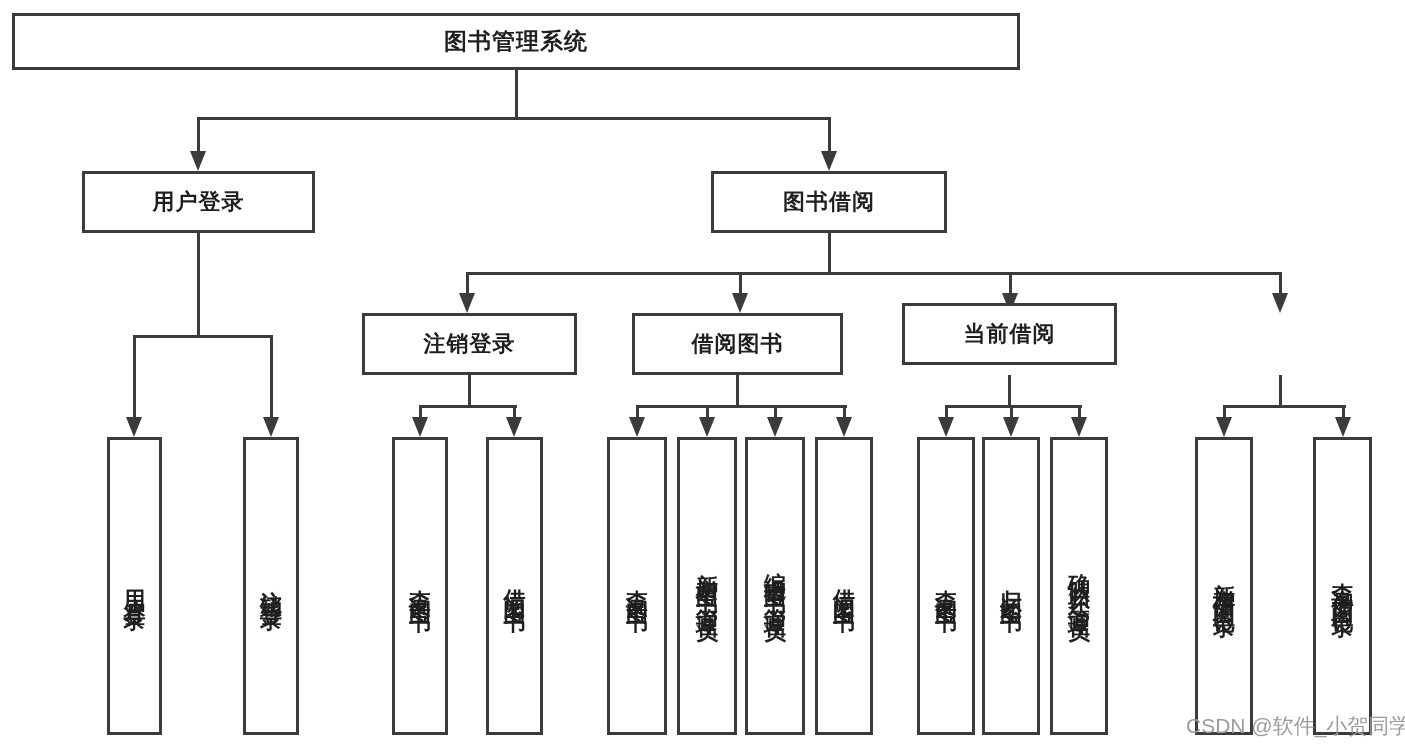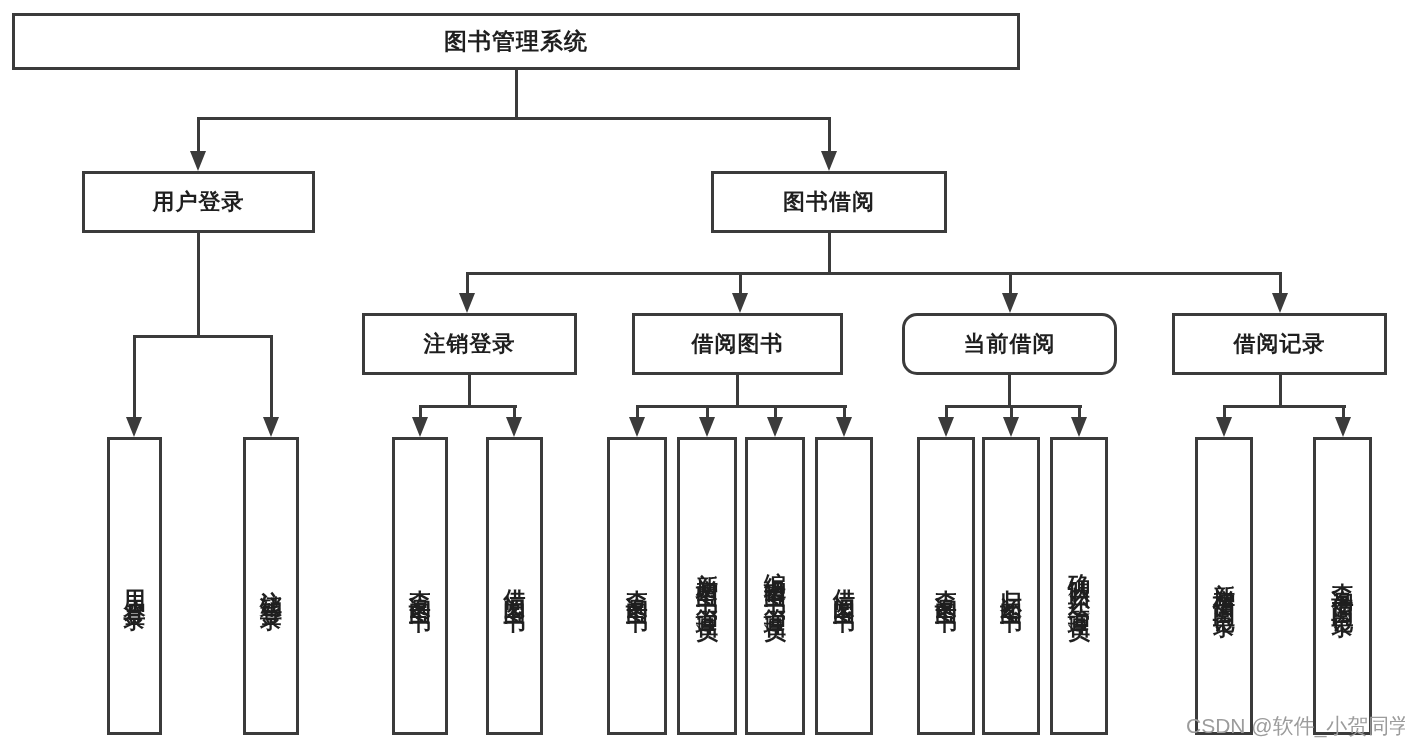--- a/index.html
+++ b/index.html
@@ -63,22 +63,21 @@
   <div class="arrow" style="left:459px; top:293px;"></div>
   <div class="vline" style="left:739px; top:272px; height:23px;"></div>
   <div class="arrow" style="left:732px; top:293px;"></div>
   <div class="vline" style="left:1009px; top:272px; height:23px;"></div>
   <div class="arrow" style="left:1002px; top:293px;"></div>
   <div class="vline" style="left:1279px; top:272px; height:23px;"></div>
   <div class="arrow" style="left:1272px; top:293px;"></div>
 
   <div class="box" style="left:362px; top:313px; width:215px; height:62px;">注销登录</div>
   <div class="box" style="left:632px; top:313px; width:211px; height:62px;">借阅图书</div>
-  <div class="box" style="left:902px; top:313px; width:215px; height:62px;border-radius:15px;">当前借阅</div>
-  <div class="box" style="left:1172px; top:313px; width:215px; height:62px;">借阅记录</div>
+  <div class="box" style="left:902px; top:303px; width:215px; height:62px;">当前借阅</div>
 
   <div class="vline" style="left:468px; top:375px; height:33px;"></div>
   <div class="hline" style="left:419px; top:405px; width:98px;"></div>
   <div class="vline" style="left:419px; top:405px; height:16px;"></div>
   <div class="arrow" style="left:412px; top:417px;"></div>
   <div class="vline" style="left:513px; top:405px; height:16px;"></div>
   <div class="arrow" style="left:506px; top:417px;"></div>
 
   <div class="vline" style="left:736px; top:375px; height:33px;"></div>
   <div class="hline" style="left:636px; top:405px; width:211px;"></div>

